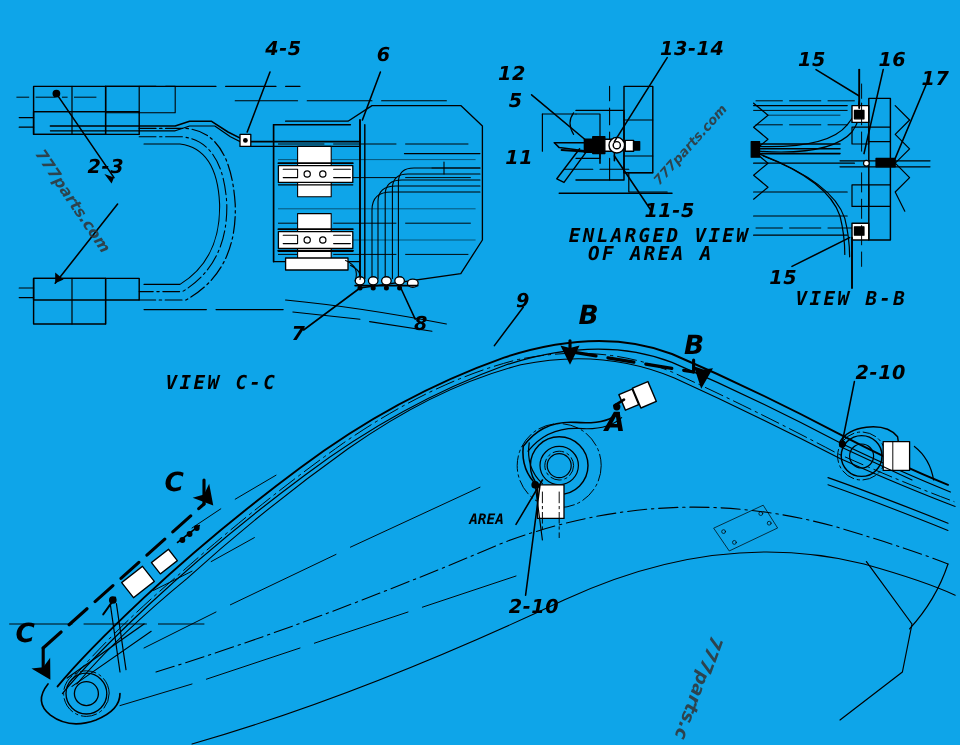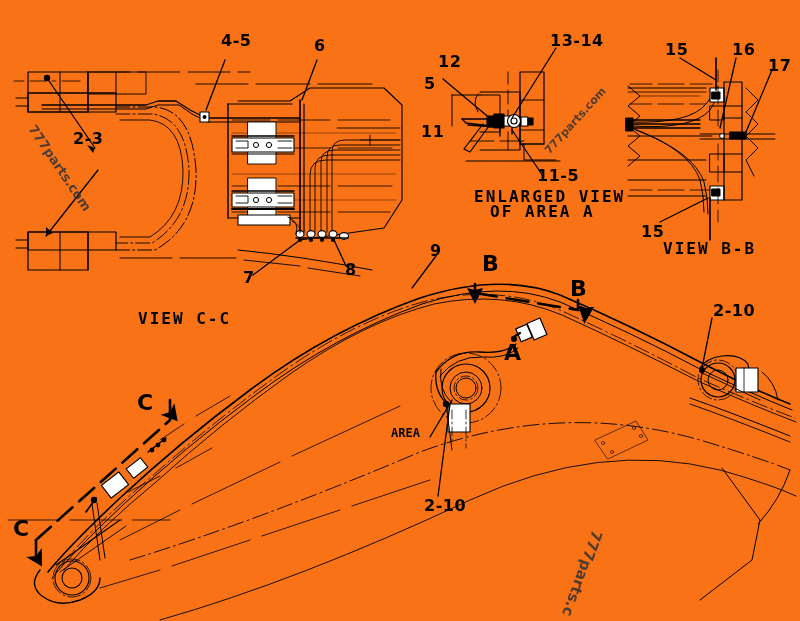--- a/index.html
+++ b/index.html
@@ -1,18 +1,18 @@
 <!DOCTYPE html>
 <html><head>
 <meta charset="utf-8">
 <style>
   html,body{margin:0;padding:0;background:#ffffff;}
   body{width:800px;height:621px;overflow:hidden;
        font-family:"DejaVu Sans Mono","Liberation Mono",monospace;}
-  #sheet{position:relative;width:800px;height:621px;background:#f97316;}
+  #sheet{position:relative;width:800px;height:621px;background:#0ea5e9;font-style:italic;}
   svg.layer{position:absolute;left:0;top:0;width:800px;height:621px;}
   .lbl{position:absolute;color:#000;font-family:"DejaVu Sans","Liberation Sans",sans-serif;
        font-weight:700;white-space:nowrap;line-height:1;}
   .n{font-size:16px;letter-spacing:0.5px;}
   .big{font-size:22px;}
   .view{font-family:"DejaVu Sans Mono","Liberation Mono",monospace;font-size:16px;
         font-weight:700;letter-spacing:2px;}
   .wm{position:absolute;color:#333;font-family:"DejaVu Sans","Liberation Sans",sans-serif;
       font-weight:700;white-space:nowrap;opacity:.85;}
 </style>
@@ -349,21 +349,21 @@
     </g>
   </svg>
 
   <div class="lbl n" style="left:221px;top:33px;">4-5</div>
   <div class="lbl n" style="left:314px;top:38px;">6</div>
   <div class="lbl n" style="left:73px;top:131px;">2-3</div>
   <div class="lbl n" style="left:243px;top:270px;">7</div>
   <div class="lbl n" style="left:345px;top:262px;">8</div>
   <div class="lbl view" style="left:138px;top:311px;">VIEW C-C</div>
 
-  <div class="lbl n" style="left:438px;top:54px;">12</div>
+  <div class="lbl n" style="left:415px;top:54px;">12</div>
   <div class="lbl n" style="left:424px;top:76px;">5</div>
   <div class="lbl n" style="left:421px;top:99px;margin-top:25px;">11</div>
   <div class="lbl n" style="left:550px;top:33px;">13-14</div>
   <div class="lbl n" style="left:537px;top:168px;">11-5</div>
   <div class="lbl view" style="left:474px;top:189px;">ENLARGED VIEW</div>
   <div class="lbl view" style="left:490px;top:204px;">OF AREA A</div>
 
   <div class="lbl n" style="left:665px;top:42px;">15</div>
   <div class="lbl n" style="left:732px;top:42px;">16</div>
   <div class="lbl n" style="left:768px;top:58px;">17</div>

